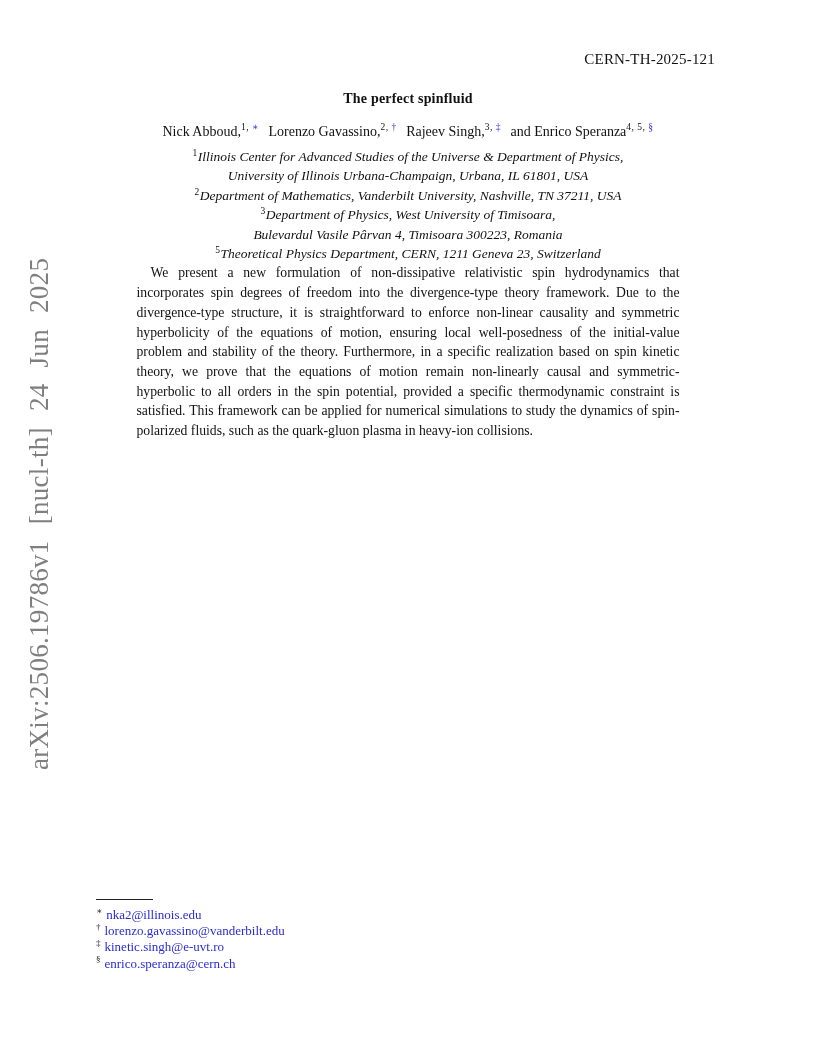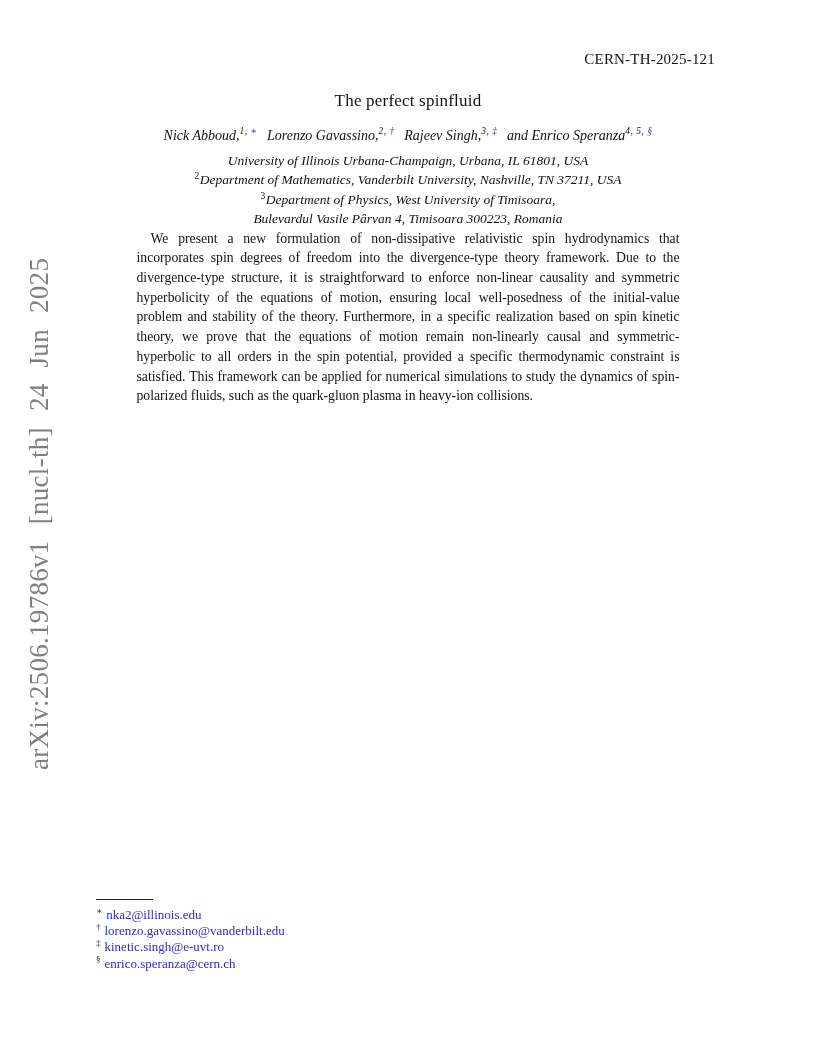--- a/index.html
+++ b/index.html
@@ -41,31 +41,31 @@
 
   .content {
     position: absolute;
     top: 91px;
     left: 96px;
     right: 96px;
     text-align: center;
   }
 
   .paper-title {
-    font-size: 17px;
-    font-weight: normal;
+    font-size: 14px;
+    font-weight: bold;
     letter-spacing: 0.2px;
     margin-bottom: 17px;
   }
 
   .author-line {
     font-size: 14px;
     margin-bottom: 7px;
   }
-  .author { white-space: nowrap; font-style: italic; }
+  .author { white-space: nowrap; }
   .author + .author { margin-left: 6px; }
   sup {
     font-size: 9.5px;
     line-height: 0;
     vertical-align: super;
     letter-spacing: 0.5px;
   }
   .sup-symbol { color: var(--link-color); }
 
   .affiliations {
@@ -132,24 +132,26 @@
   <h1 class="paper-title">The perfect spinfluid</h1>
 
   <div class="author-line">
     <span class="author"><span>Nick Abboud,</span><sup><span>1,</span><span> </span><span class="sup-symbol">∗</span></sup></span>
     <span class="author"><span>Lorenzo Gavassino,</span><sup><span>2,</span><span> </span><span class="sup-symbol">†</span></sup></span>
     <span class="author"><span>Rajeev Singh,</span><sup><span>3,</span><span> </span><span class="sup-symbol">‡</span></sup></span>
     <span class="author"><span>and Enrico Speranza</span><sup><span>4, 5,</span><span> </span><span class="sup-symbol">§</span></sup></span>
   </div>
 
   <div class="affiliations">
+    <div class="affiliation-line"><sup>1</sup><span>Illinois Center for Advanced Studies of the Universe &amp; Department of Physics,</span></div>
     <div class="affiliation-line"><sup></sup><span>University of Illinois Urbana-Champaign, Urbana, IL 61801, USA</span></div>
     <div class="affiliation-line"><sup>2</sup><span>Department of Mathematics, Vanderbilt University, Nashville, TN 37211, USA</span></div>
     <div class="affiliation-line"><sup>3</sup><span>Department of Physics, West University of Timisoara,</span></div>
     <div class="affiliation-line"><sup></sup><span>Bulevardul Vasile Pârvan 4, Timisoara 300223, Romania</span></div>
+    <div class="affiliation-line"><sup>5</sup><span>Theoretical Physics Department, CERN, 1211 Geneva 23, Switzerland</span></div>
   </div>
 
 
   <p class="abstract">We present a new formulation of non-dissipative relativistic spin hydrodynamics that incorporates spin degrees of freedom into the divergence-type theory framework. Due to the divergence-type structure, it is straightforward to enforce non-linear causality and symmetric hyperbolicity of the equations of motion, ensuring local well-posedness of the initial-value problem and stability of the theory. Furthermore, in a specific realization based on spin kinetic theory, we prove that the equations of motion remain non-linearly causal and symmetric-hyperbolic to all orders in the spin potential, provided a specific thermodynamic constraint is satisfied. This framework can be applied for numerical simulations to study the dynamics of spin-polarized fluids, such as the quark-gluon plasma in heavy-ion collisions.</p>
 
 </div>
 
 <div class="footnote-block">
   <hr class="footnote-rule">
   <div class="footnote-item"><span class="fn-symbol">∗</span><a class="fn-email">nka2@illinois.edu</a></div>

